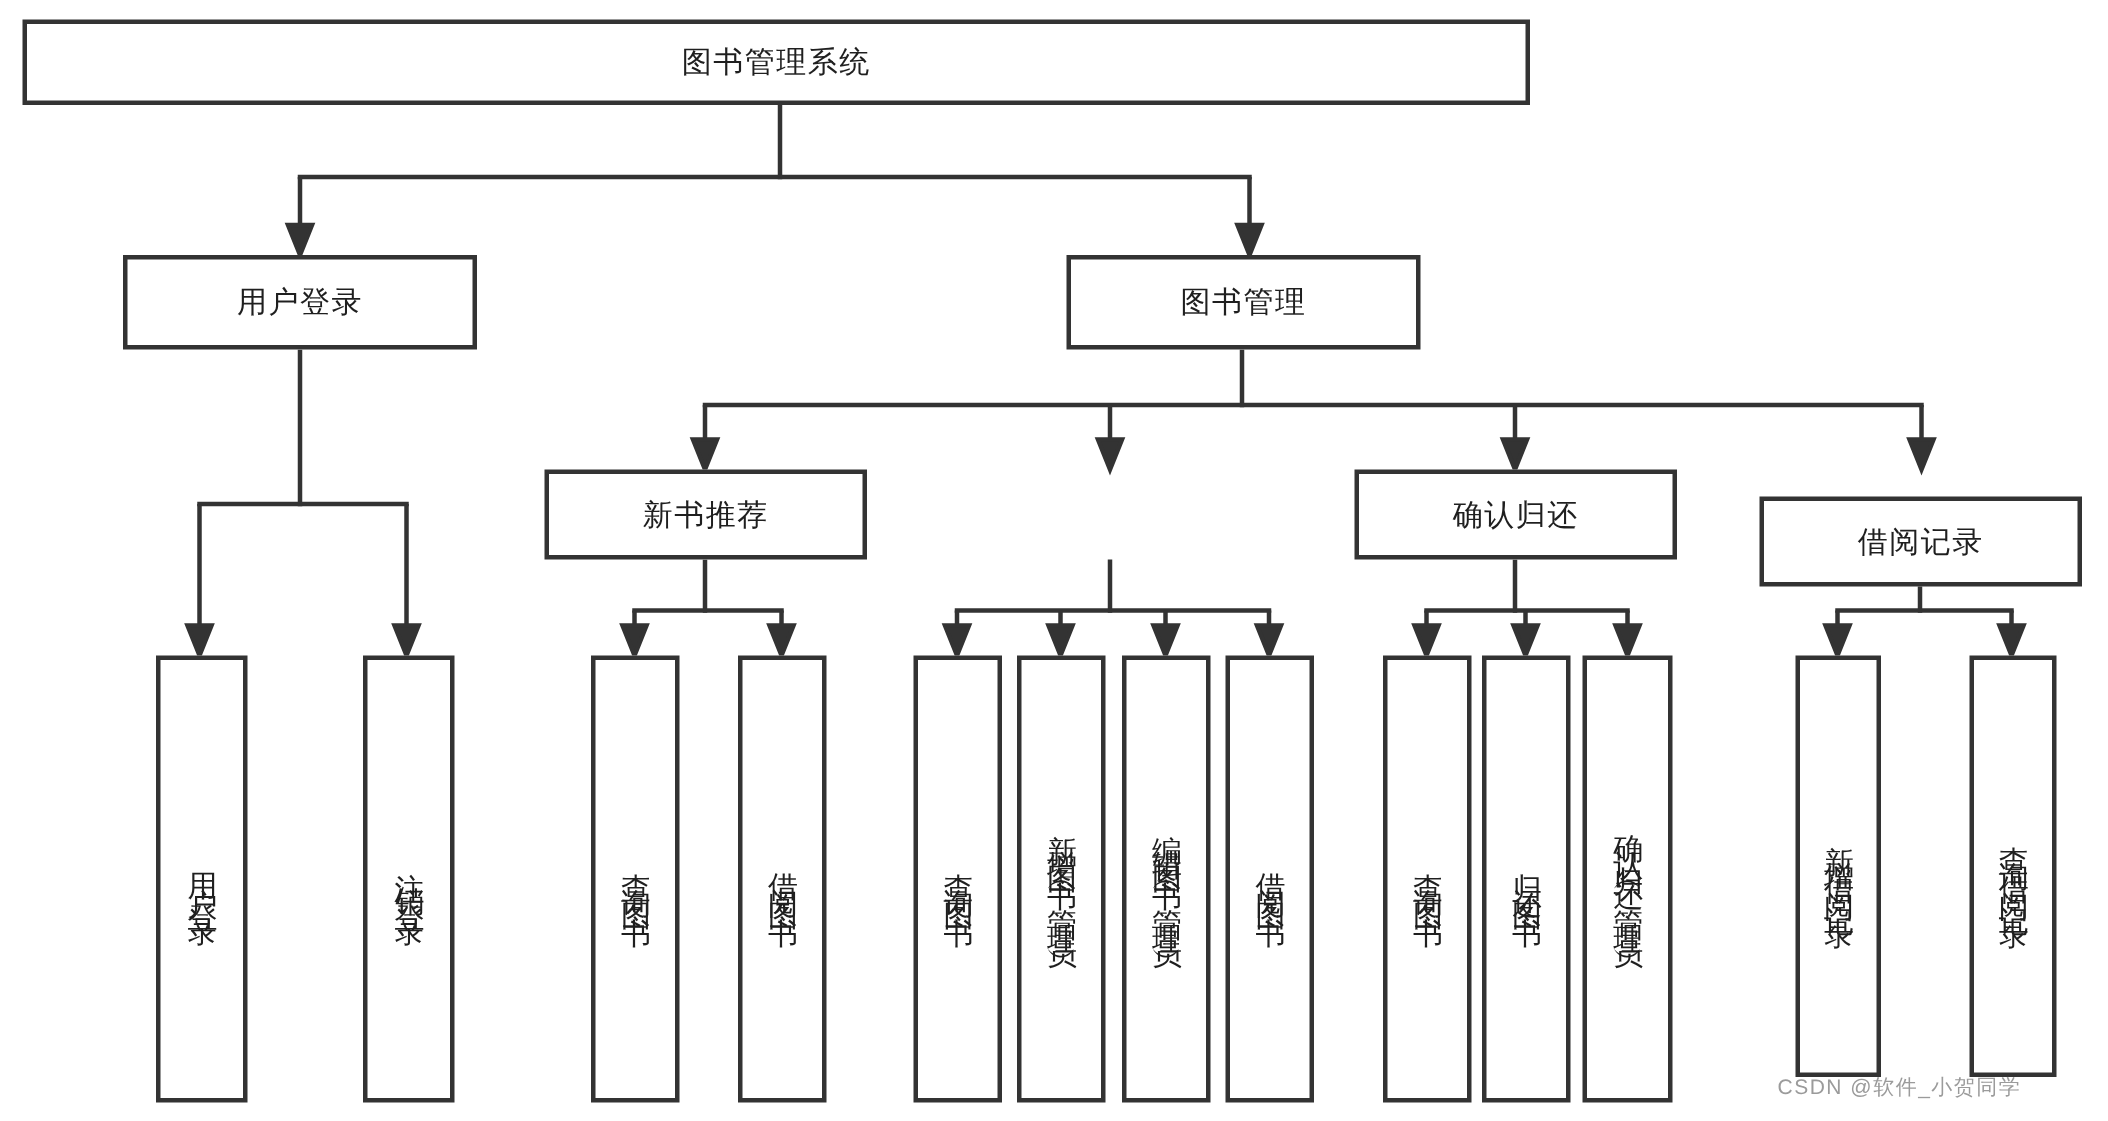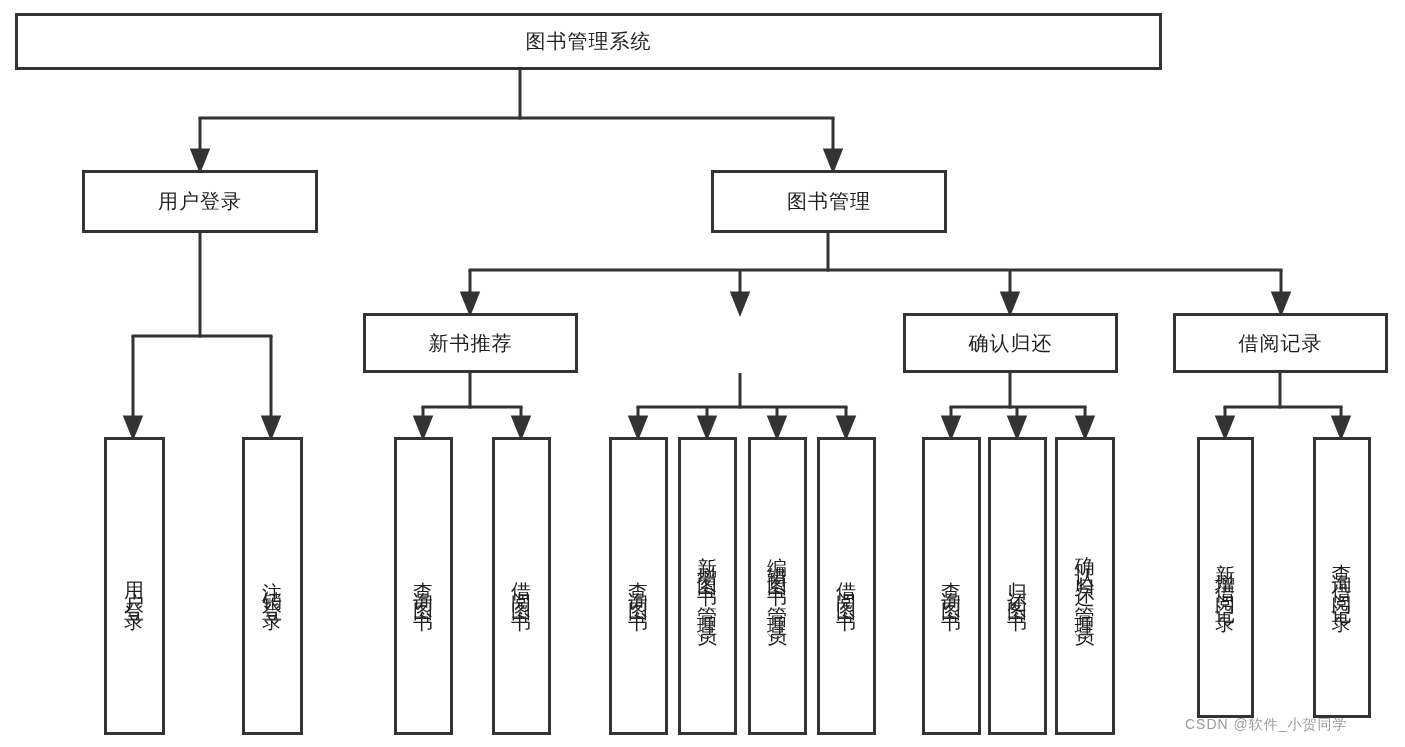--- a/index.html
+++ b/index.html
@@ -130,38 +130,38 @@
     <g>
       <line x1="1280" y1="373" x2="1280" y2="408.5"></line>
       <line x1="1223.5" y1="407" x2="1342.5" y2="407"></line>
       <line x1="1225" y1="407" x2="1225" y2="419"></line>
       <polygon points="1225,437 1217,417 1233,417"></polygon>
       <line x1="1341" y1="407" x2="1341" y2="419"></line>
       <polygon points="1341,437 1333,417 1349,417"></polygon>
     </g>
   </svg>
 
-  <div class="node" style="left:15px;top:13px;width:1147px;height:57px;justify-content:center;">
+  <div class="node" style="left:15px;top:13px;width:1005px;height:57px;justify-content:center;">
     <span>图书管理系统</span>
   </div>
 
   <div class="node" style="left:82px;top:170px;width:236px;height:63px;">
     <span>用户登录</span>
   </div>
   <div class="node" style="left:711px;top:170px;width:236px;height:63px;">
     <span>图书管理</span>
   </div>
 
   <div class="node" style="left:363px;top:313px;width:215px;height:60px;">
     <span>新书推荐</span>
   </div>
   <div class="node" style="left:903px;top:313px;width:215px;height:60px;">
     <span>确认归还</span>
   </div>
-  <div class="node" style="left:1173px;top:313px;width:215px;height:60px;">
+  <div class="node" style="left:1173px;top:331px;width:215px;height:60px;">
     <span>借阅记录</span>
   </div>
 
   <div class="vnode" style="left:104px;top:437px;width:61px;height:298px;">
     <span class="vtext">用户登录</span>
   </div>
   <div class="vnode" style="left:242px;top:437px;width:61px;height:298px;">
     <span class="vtext">注销登录</span>
   </div>
 

